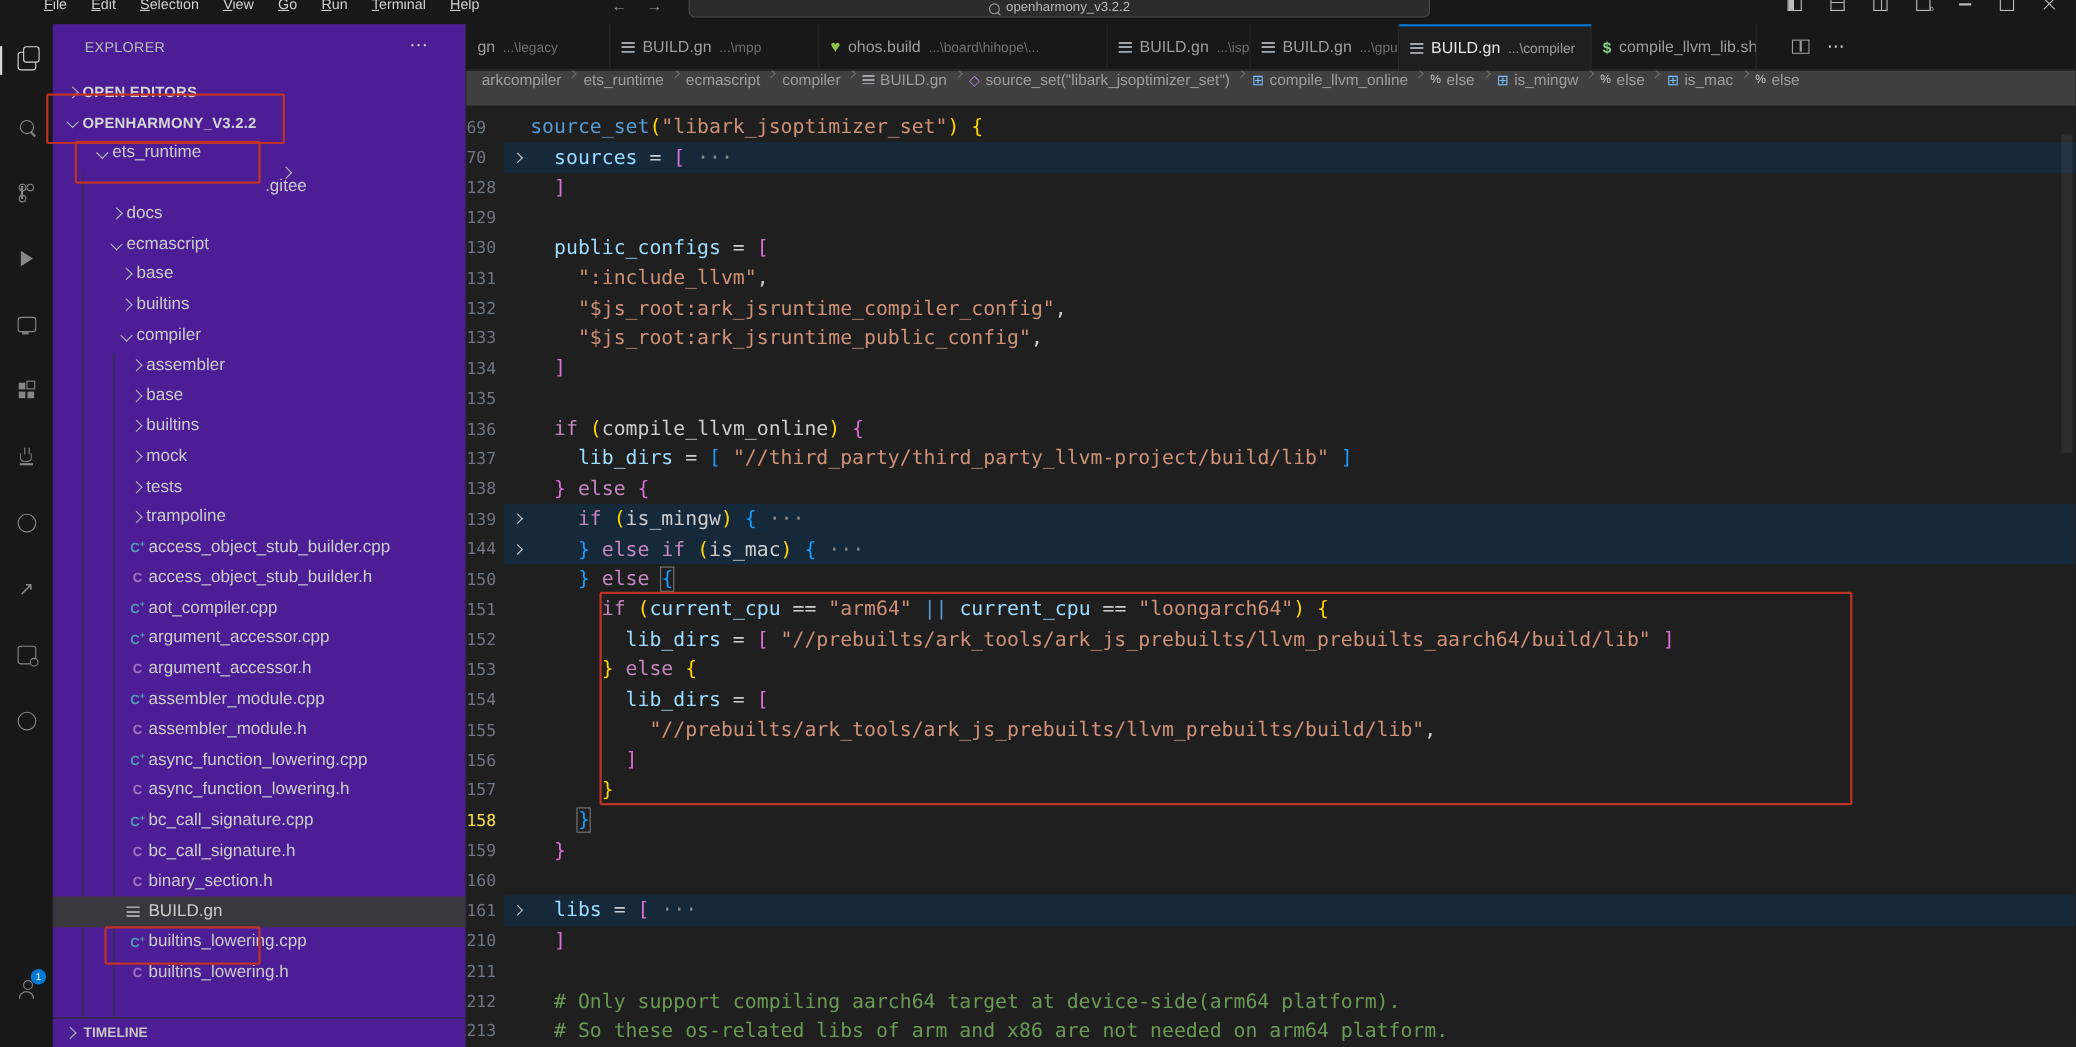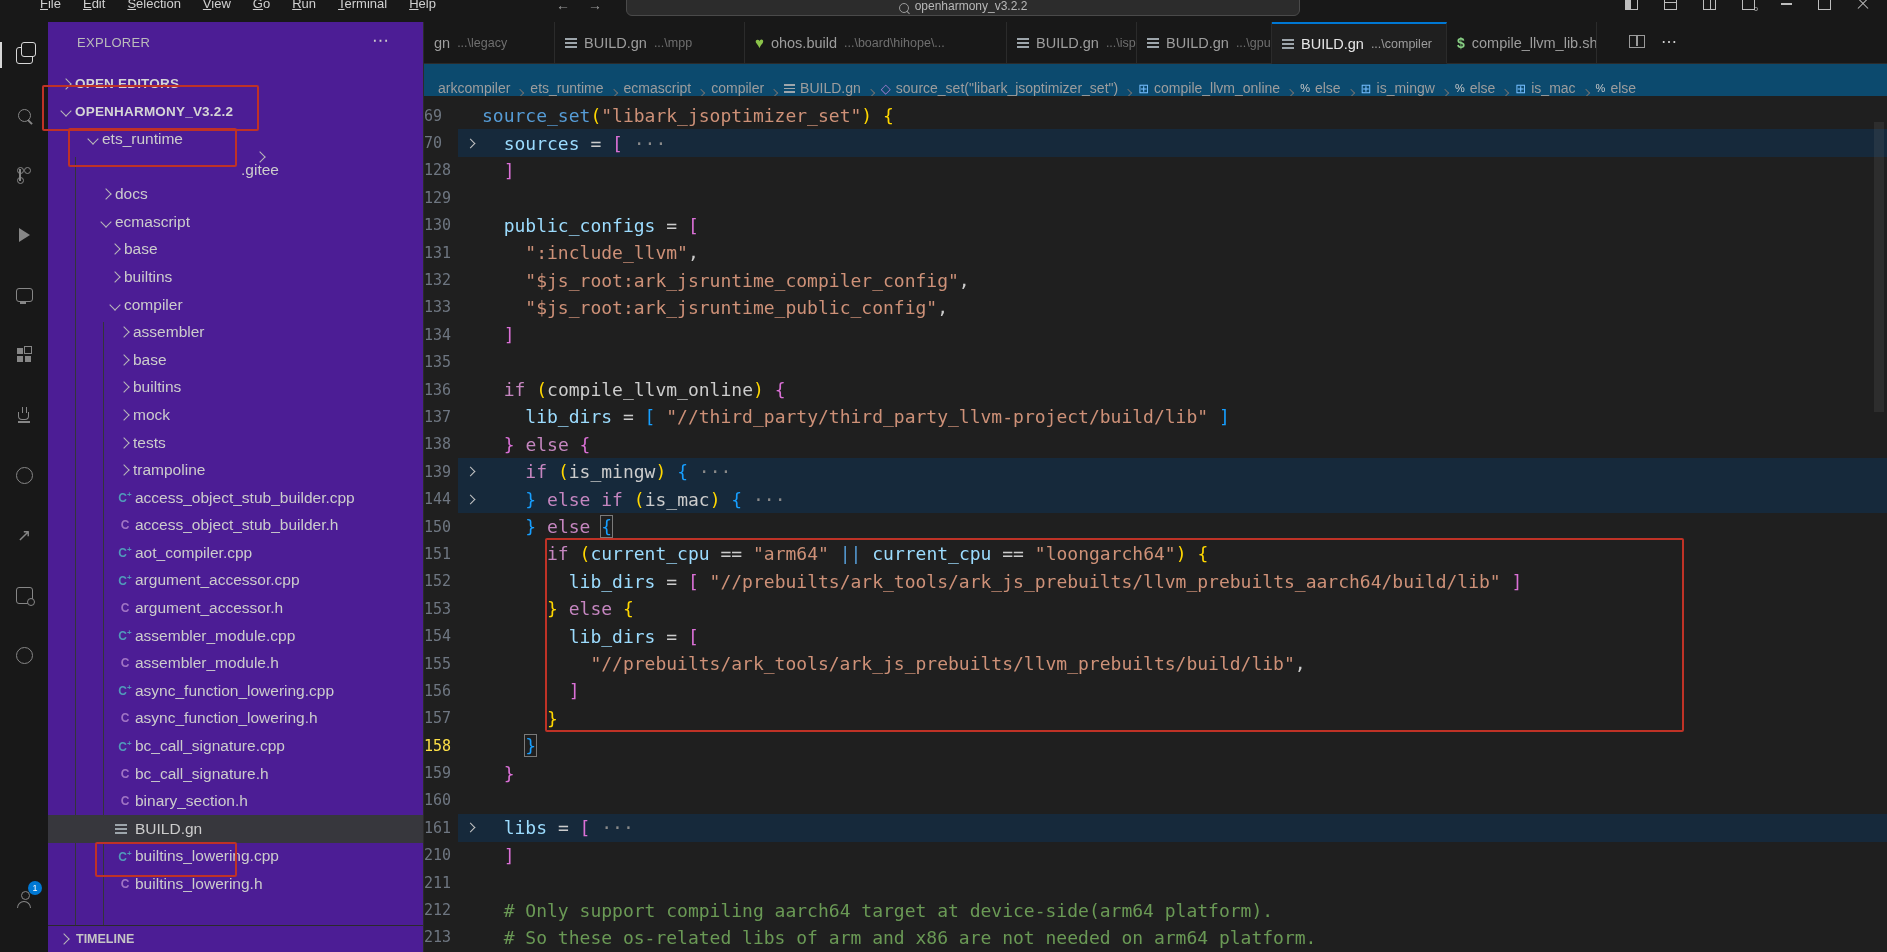--- a/index.html
+++ b/index.html
@@ -103,22 +103,22 @@
        box-sizing:border-box;overflow:hidden;white-space:nowrap;flex:none;cursor:pointer;}
   .tab .desc{font-size:12.5px;color:#6f6f6f;}
   .tab.active{background:#1f1f1f;color:#e6e6e6;border-top:2px solid #0078d4;border-bottom:1px solid #1f1f1f;}
   .tab.active .desc{color:#9d9d9d;}
   .tab .close{margin-left:6px;font-size:16px;color:#cccccc;}
   .tabfill{flex:1;border-bottom:1px solid #2b2b2b;position:relative;}
   .tab-actions{position:absolute;left:32px;top:10px;display:flex;gap:16px;align-items:center;color:#cfcfcf;}
   .spliticon{width:16px;height:13px;border:1.5px solid #9a9a9a;box-sizing:border-box;position:relative;}
   .spliticon::after{content:"";position:absolute;left:6px;top:0;width:1.5px;height:10px;background:#9a9a9a;}
   .moreicon{font-size:16px;color:#cfcfcf;letter-spacing:1px;}
-  .breadcrumbs{height:32px;display:flex;align-items:flex-end;padding-left:14px;font-size:14px;
-               color:#9d9d9d;gap:7px;background:#0c4a6e;white-space:nowrap;overflow:hidden;}
+  .breadcrumbs{height:32px;display:flex;align-items:flex-start;padding-left:14px;font-size:14px;
+               color:#9d9d9d;gap:7px;background:#404040;white-space:nowrap;overflow:hidden;}
   .bc-item{display:flex;align-items:center;gap:5px;cursor:pointer;}
   .bc-sep{width:5px;height:5px;border-right:1.3px solid #6e6e6e;border-bottom:1.3px solid #6e6e6e;
           transform:rotate(-45deg);flex:none;}
   .bc-ico{font-size:13px;line-height:1;}
   .bc-ico.module{color:#b180d7;}
   .bc-ico.bool{color:#75beff;}
   .bc-ico.op{color:#c8c8c8;font-size:11px;}
   .bc-gn{width:11px;height:9px;background:repeating-linear-gradient(#9da5ab 0 1.6px,transparent 1.6px 3.6px);}
   
   .code{position:absolute;top:74px;left:0;right:0;bottom:0;padding-top:6px;

